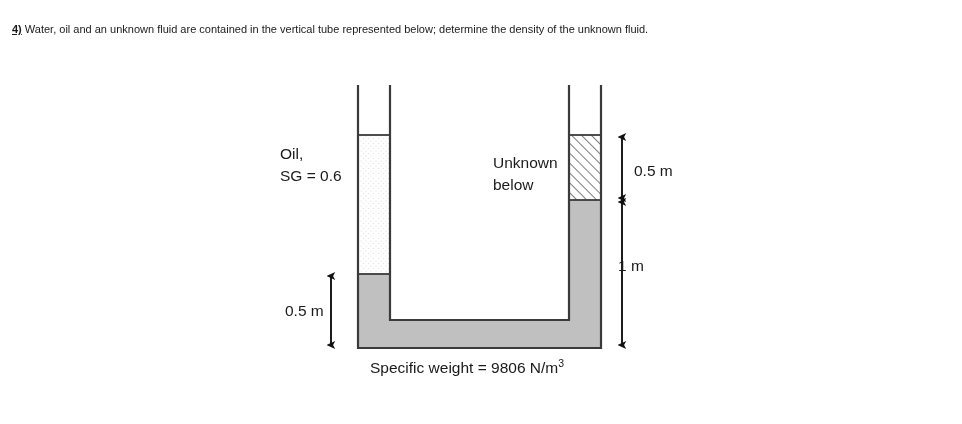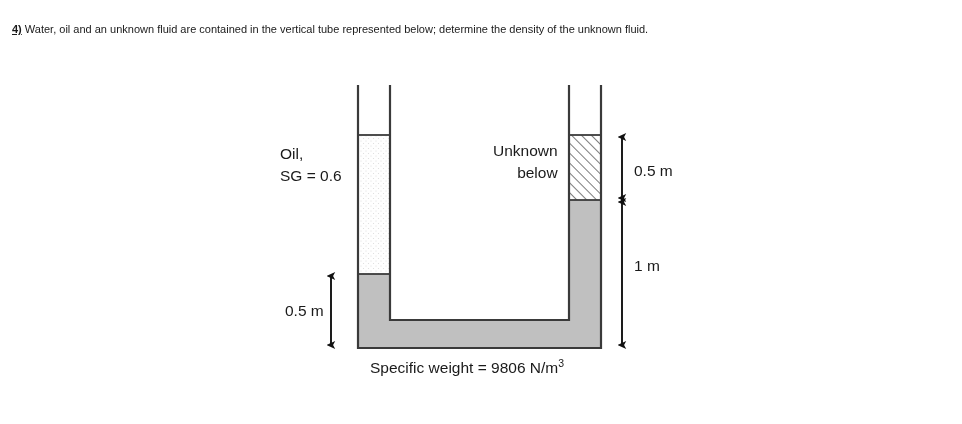--- a/index.html
+++ b/index.html
@@ -48,24 +48,24 @@
   
   .fig-label {
     position: absolute;
     font-family: "Liberation Sans", sans-serif;
     font-size: 15.5px;
     line-height: 1.45;
     color: #1a1a1a;
     white-space: nowrap;
   }
   #label-oil      { left: 280px; top: 143px; }
-  #label-unknown  { left: 493px; top: 140px; text-align: right; }
+  #label-unknown  { left: 493px; top: 152px; text-align: left; }
   #label-dim-left { left: 285px; top: 300px; }
   #label-dim-half { left: 634px; top: 160px; }
-  #label-dim-one  { left: 634px; top: 255px; text-align: right; }
+  #label-dim-one  { left: 618px; top: 255px; text-align: right; }
   #label-water    { left: 370px; top: 356px; }
   .sup { font-size: 10.5px; vertical-align: super; }
 </style>
 </head>
 <body>
 
 <div id="question-block">
   <span class="q-number">4)</span>
   <span class="q-text">Water, oil and an unknown fluid are contained in the vertical tube represented below; determine the density of the unknown fluid.</span>
 </div>

